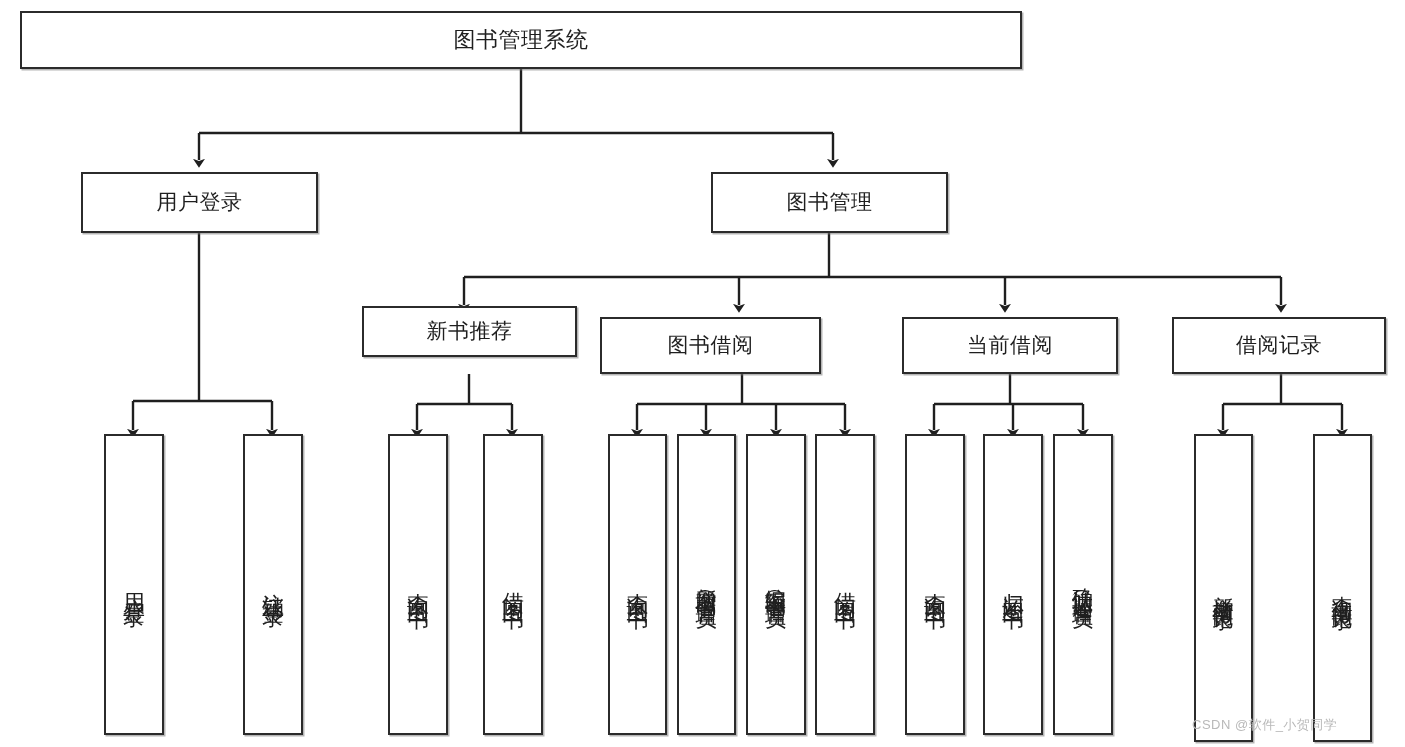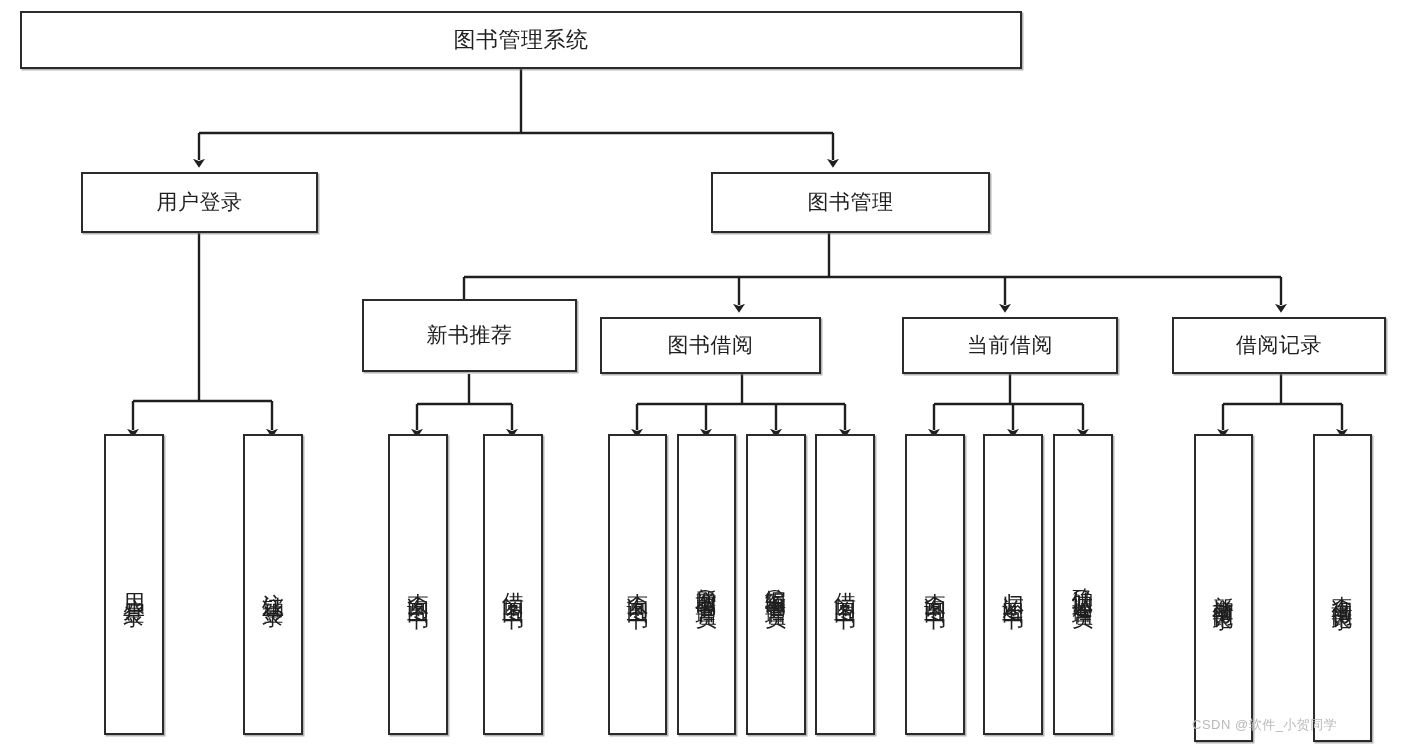--- a/index.html
+++ b/index.html
@@ -132,25 +132,25 @@
     </g>
   </svg>
 
   <div class="node horiz root" style="left:20px; top:11px; width:1002px; height:58px;">
     <span class="node-label">图书管理系统</span>
   </div>
 
   <div class="node horiz" style="left:81px; top:172px; width:237px; height:61px;">
     <span class="node-label">用户登录</span>
   </div>
-  <div class="node horiz" style="left:711px; top:172px; width:279px; height:61px;">
+  <div class="node horiz" style="left:711px; top:172px; width:237px; height:61px;">
     <span class="node-label">图书管理</span>
   </div>
 
-  <div class="node horiz" style="left:362px; top:299px; width:215px; height:73px;">
+  <div class="node horiz" style="left:362px; top:306px; width:215px; height:51px;">
     <span class="node-label">新书推荐</span>
   </div>
   <div class="node horiz" style="left:600px; top:317px; width:221px; height:57px;">
     <span class="node-label">图书借阅</span>
   </div>
   <div class="node horiz" style="left:902px; top:317px; width:216px; height:57px;">
     <span class="node-label">当前借阅</span>
   </div>
   <div class="node horiz" style="left:1172px; top:317px; width:214px; height:57px;">
     <span class="node-label">借阅记录</span>

